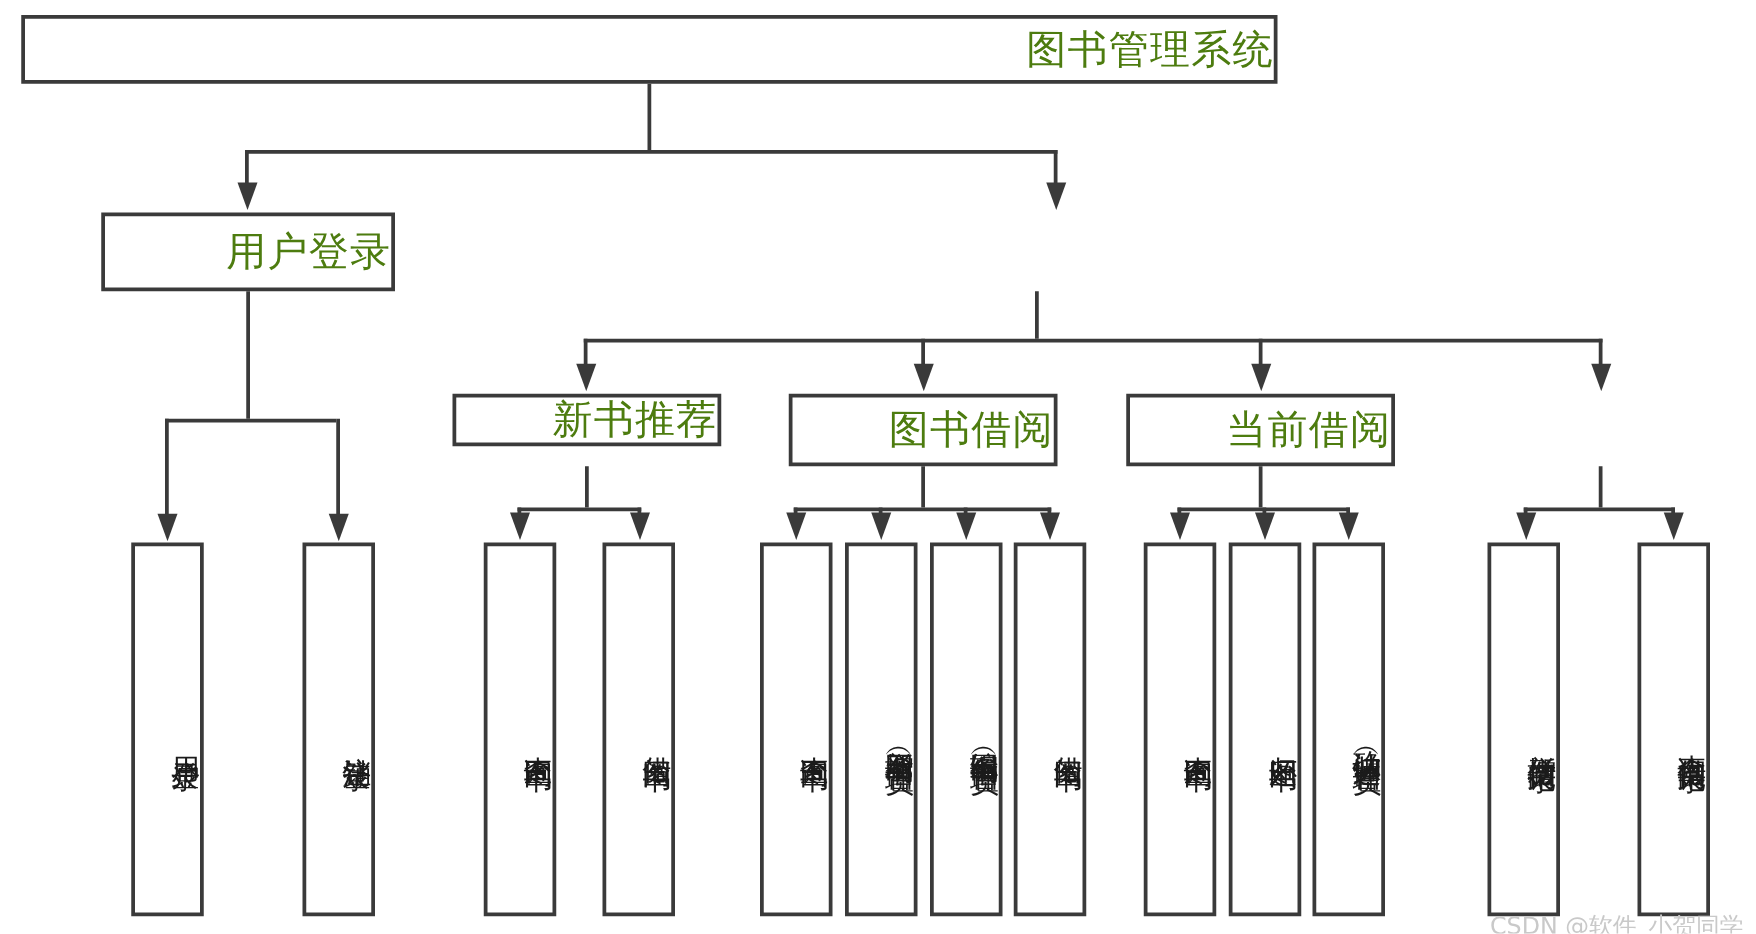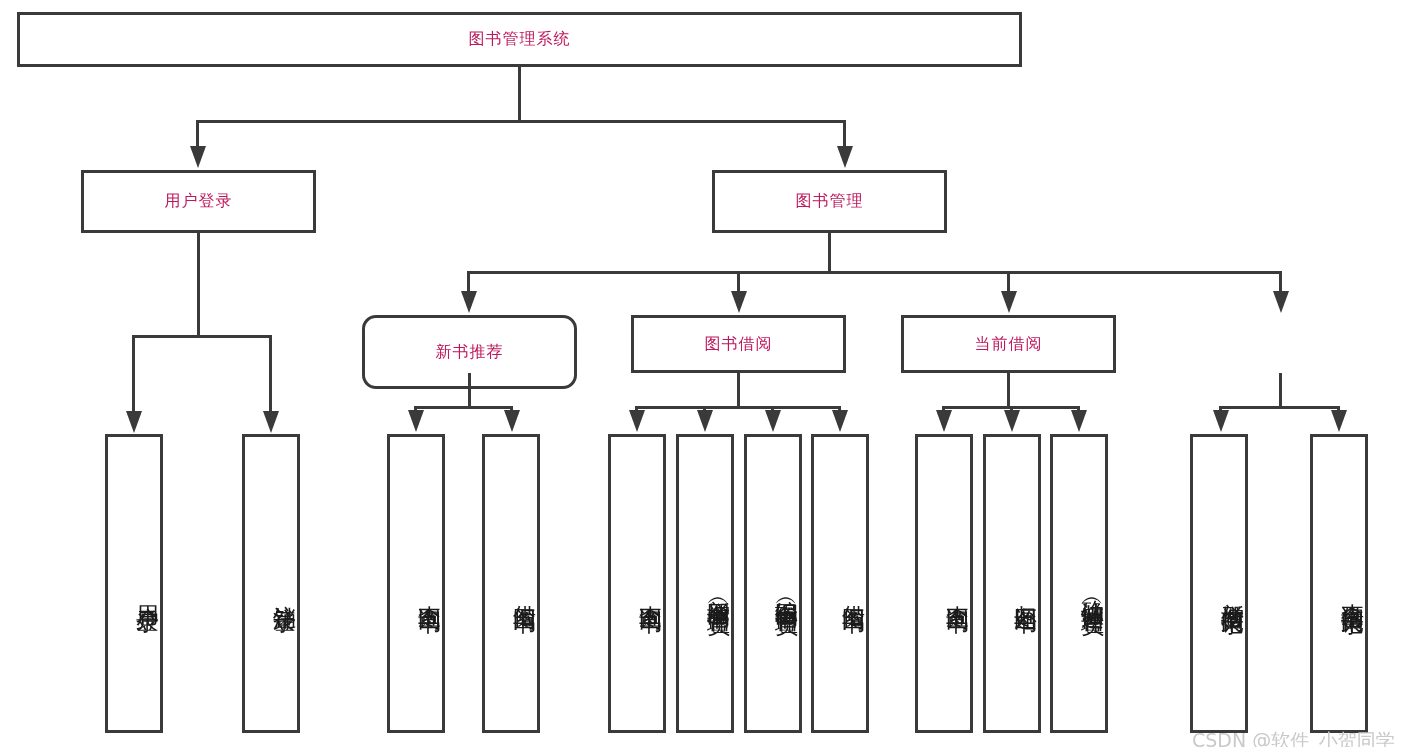--- a/index.html
+++ b/index.html
@@ -18,23 +18,24 @@
   .node {
     position: absolute;
     box-sizing: border-box;
     border: 3px solid #3a3a3a;
     background: #ffffff;
     display: flex;
     align-items: center;
     justify-content: center;
   }
   .node.horiz {
-    font-size: 16px;
-    color: #be185d;
+    font-size: 32px;
+    color: #4d7c0f;
     letter-spacing: 1px;
+    justify-content: flex-end;
   }
   .node.vert {
     writing-mode: vertical-rl;
     text-orientation: upright;
     font-size: 23px;
     color: #1b1b1b;
     align-items: flex-start;
     justify-content: center;
     padding-top: 14px;
     line-height: 1.08;
@@ -81,43 +82,40 @@
   <div class="edge h" style="left:196px; top:120px; width:650px; height:3px;"></div>
 
   <div class="edge v" style="left:196px; top:120px; width:3px; height:28px;"></div>
   <div class="arrow" style="left:190px; top:146px;"></div>
   <div class="edge v" style="left:843px; top:120px; width:3px; height:28px;"></div>
   <div class="arrow" style="left:837px; top:146px;"></div>
 
   <div class="node horiz" style="left:81px; top:170px; width:235px; height:63px;">
     <span>用户登录</span>
   </div>
-  <div class="node horiz" style="left:712px; top:170px; width:235px; height:63px;">
-    <span>图书管理</span>
-  </div>
 
   <div class="edge v" style="left:197px; top:233px; width:3px; height:102px;"></div>
   <div class="edge h" style="left:132px; top:335px; width:137px; height:3px;"></div>
   <div class="edge v" style="left:132px; top:335px; width:3px; height:78px;"></div>
   <div class="arrow" style="left:126px; top:411px;"></div>
   <div class="edge v" style="left:269px; top:335px; width:3px; height:78px;"></div>
   <div class="arrow" style="left:263px; top:411px;"></div>
 
   <div class="edge v" style="left:828px; top:233px; width:3px; height:38px;"></div>
   <div class="edge h" style="left:467px; top:271px; width:815px; height:3px;"></div>
   <div class="edge v" style="left:467px; top:271px; width:3px; height:22px;"></div>
   <div class="arrow" style="left:461px; top:291px;"></div>
   <div class="edge v" style="left:737px; top:271px; width:3px; height:22px;"></div>
   <div class="arrow" style="left:731px; top:291px;"></div>
   <div class="edge v" style="left:1007px; top:271px; width:3px; height:22px;"></div>
   <div class="arrow" style="left:1001px; top:291px;"></div>
   <div class="edge v" style="left:1279px; top:271px; width:3px; height:22px;"></div>
   <div class="arrow" style="left:1273px; top:291px;"></div>
 
-  <div class="node horiz" style="left:362px; top:315px; width:215px; height:74px;border-radius:14px;">
+  <div class="node horiz" style="left:362px; top:315px; width:215px; height:42px;">
     <span>新书推荐</span>
   </div>
   <div class="node horiz" style="left:901px; top:315px; width:215px; height:58px;">
     <span>当前借阅</span>
   </div>
   <div class="node horiz" style="left:631px; top:315px; width:215px; height:58px;">
     <span>图书借阅</span>
   </div>
 
   <div class="edge v" style="left:468px; top:373px; width:3px; height:33px;"></div>

